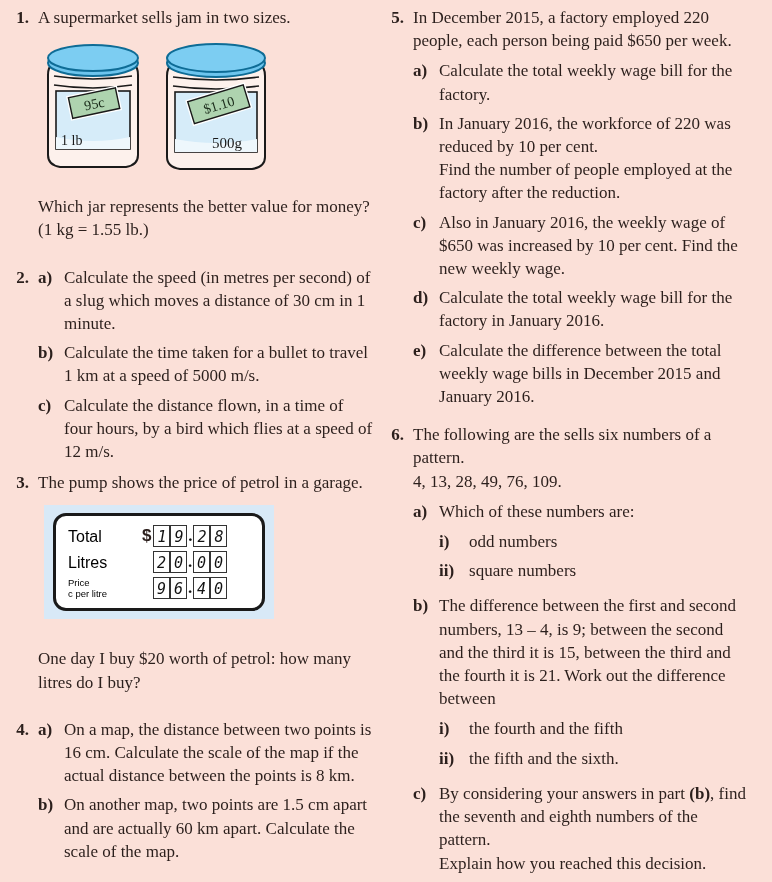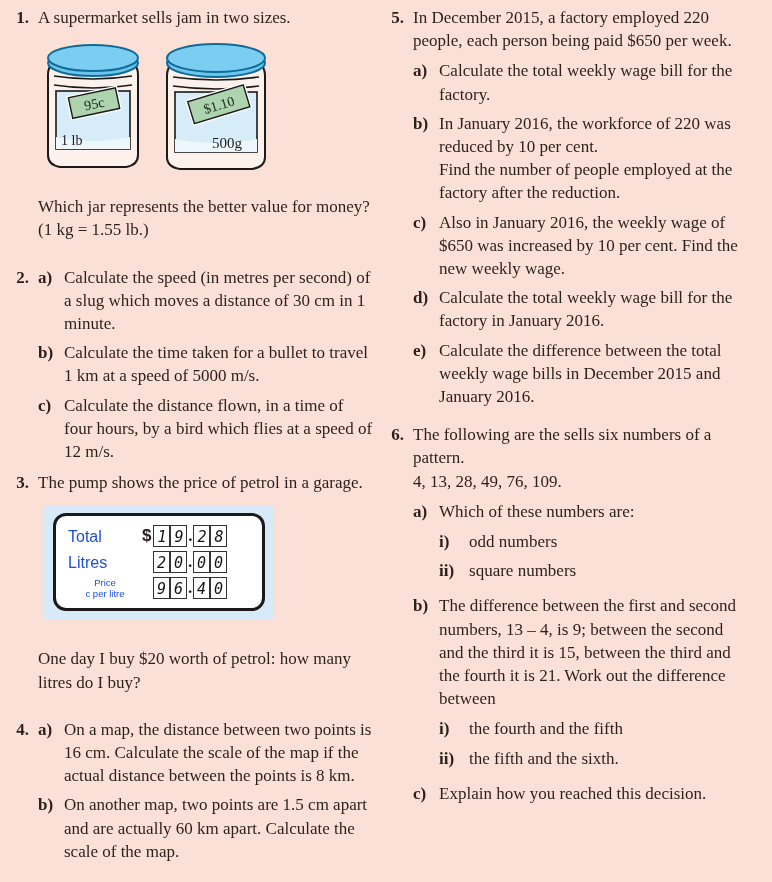--- a/index.html
+++ b/index.html
@@ -125,29 +125,28 @@
   }
   .pump-row {
     display: flex;
     align-items: center;
     margin-bottom: 4px;
   }
   .pump-row:last-child { margin-bottom: 0; }
   .pump-label {
     font-family: "Liberation Sans", sans-serif;
     font-size: 16px;
-    color: #1d4ed8;
+    color: #000000;
     width: 74px;
     flex: 0 0 74px;
     line-height: 17px;
   }
   .pump-label.small {
     font-size: 9.5px;
     line-height: 11px;
-    text-align: center;
   }
   .pump-dollar {
     font-family: "Liberation Sans", sans-serif;
     font-weight: bold;
     font-size: 17px;
     margin-right: 2px;
     flex: 0 0 auto;
   }
   .pump-spacer { flex: 0 0 11px; }
   .digits {
@@ -410,20 +409,21 @@
             <div class="roman">
               <div class="roman-letter">ii)</div>
               <div class="roman-text">the fifth and the sixth.</div>
             </div>
           </div>
         </div>
 
         <div class="sub">
           <div class="sub-letter">c)</div>
           <div class="sub-text">
+            <p><span>By considering your answers in part </span><b>(b)</b><span>, find the seventh and eighth numbers of the pattern.</span></p>
             <p>Explain how you reached this decision.</p>
           </div>
         </div>
 
       </div>
     </div>
 
   </div>
 </div>
 

